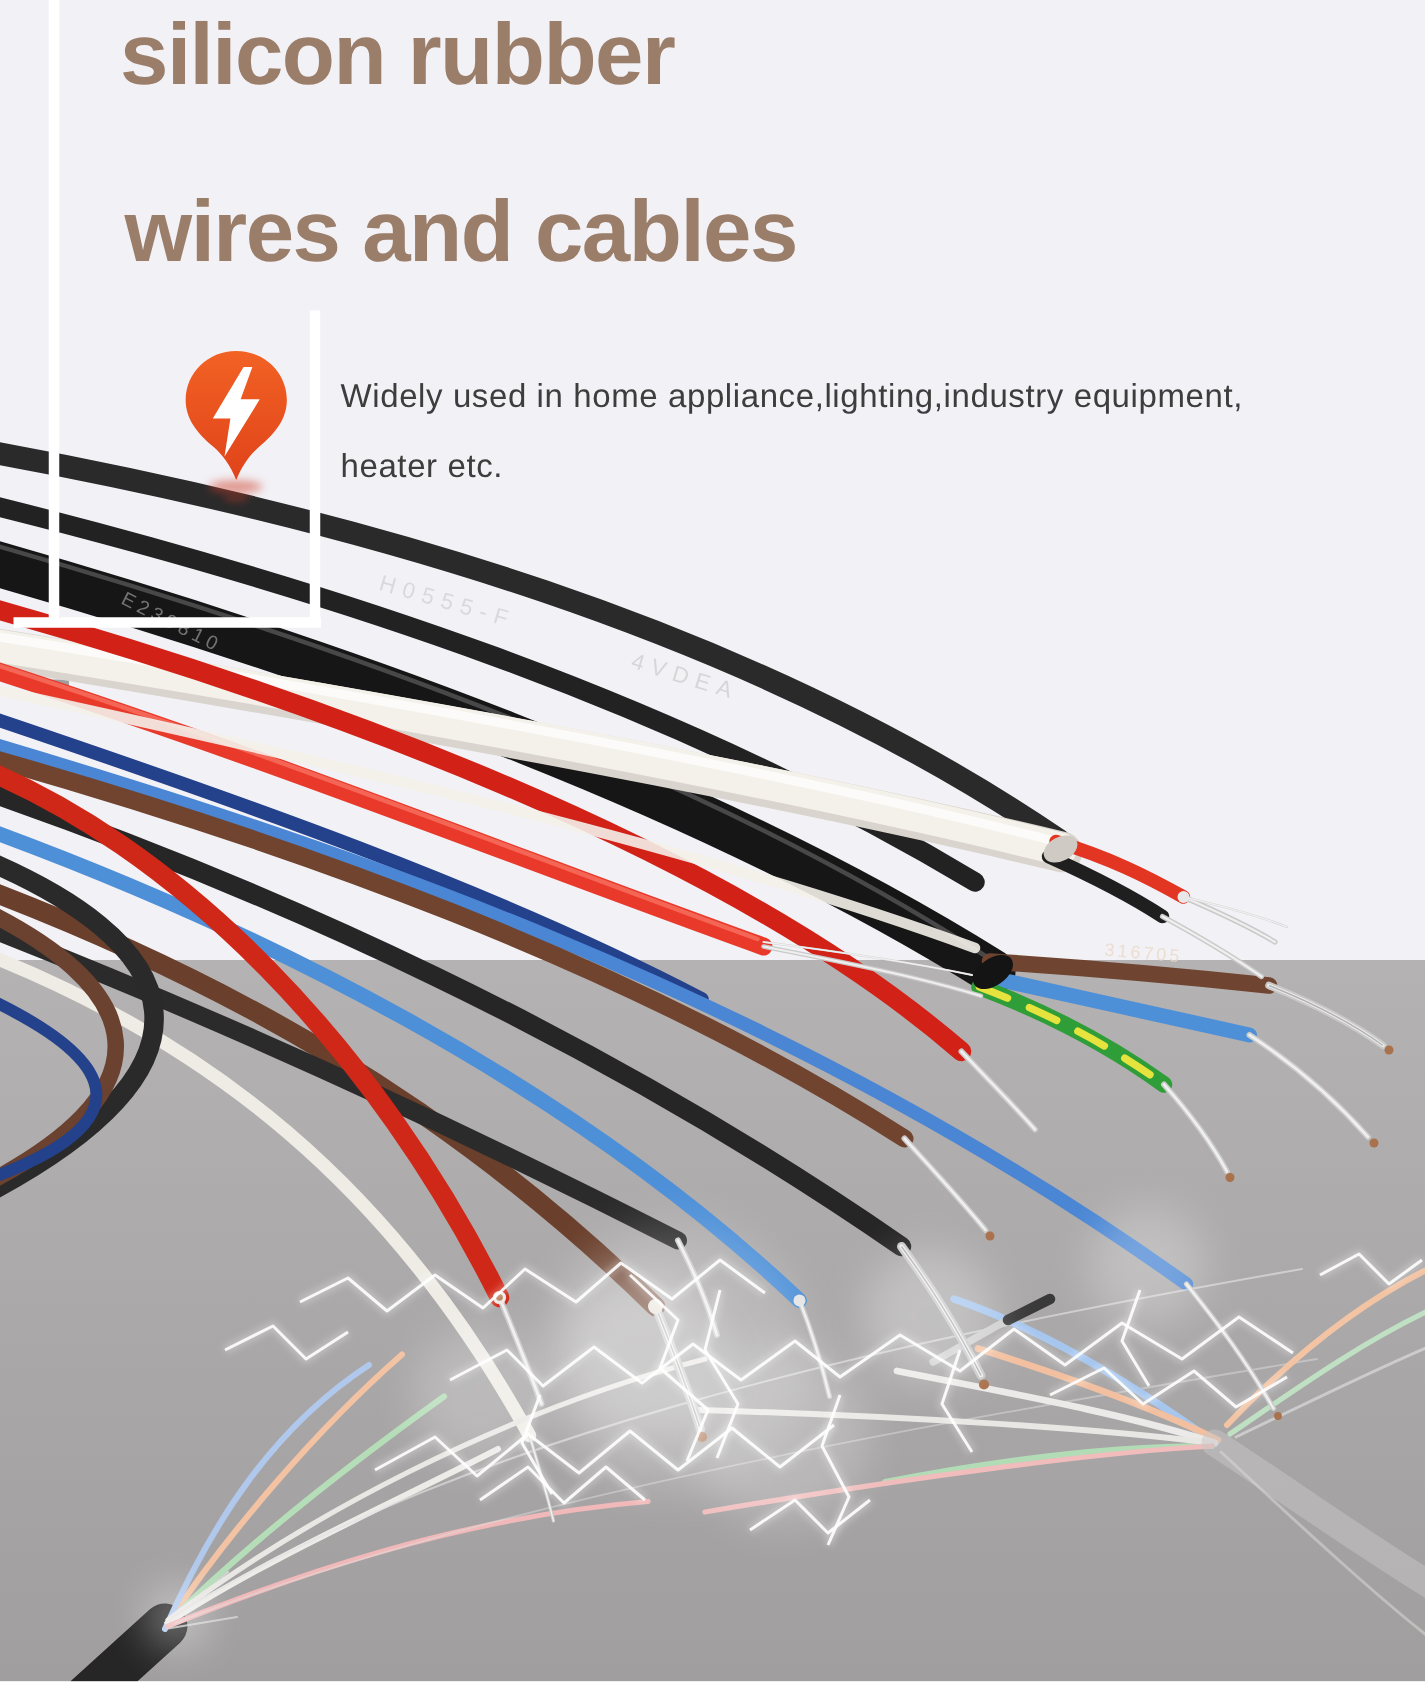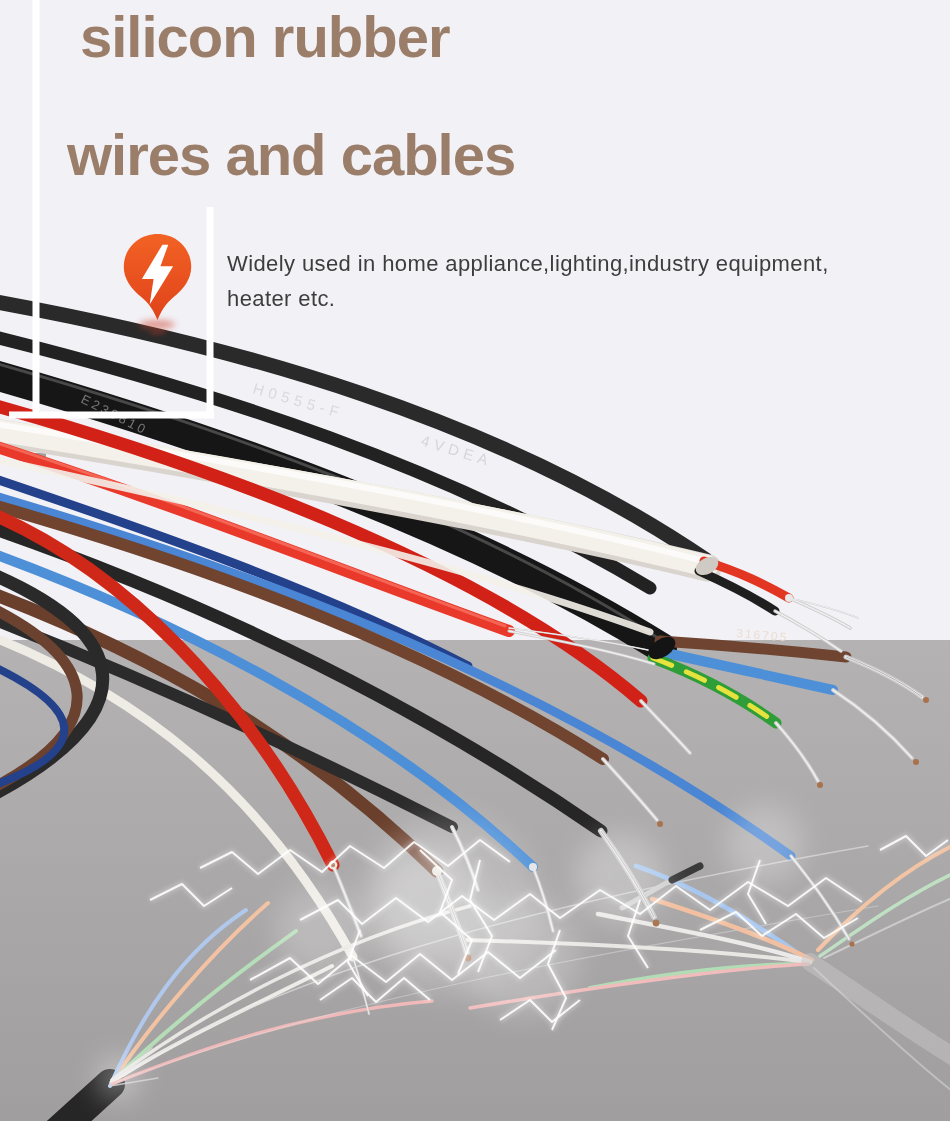--- a/index.html
+++ b/index.html
@@ -6,25 +6,25 @@
   .stage{
     position:relative;width:950px;height:1121px;overflow:hidden;
     background:#f2f1f6;font-family:"Liberation Sans",sans-serif;
   }
   .band{position:absolute;left:0;top:640px;width:950px;height:481px;
     background:linear-gradient(#b4b2b3,#a09e9e);}
   .photo-svg{position:absolute;left:0;top:0;}
   .headline{position:absolute;left:80px;font-weight:700;font-size:58px;
     letter-spacing:-1px;line-height:1;white-space:nowrap;}
   .h1a{top:8px;}
-  .h1b{top:126px;left:67px;}
+  .h1b{top:126px;left:83px;}
   .desc{position:absolute;left:227px;font-size:22px;letter-spacing:.4px;
     line-height:1;white-space:nowrap;}
   .d1{top:253px;}
-  .d2{top:288px;}
+  .d2{top:300px;}
   .pin{position:absolute;left:122px;top:233px;width:71px;height:88px;}
   .pin-shadow{position:absolute;left:139px;top:320px;width:36px;height:9px;
     border-radius:50%;background:#cf402a;filter:blur(3px);opacity:.5;}
   .pin-shadow2{position:absolute;left:149px;top:330px;width:17px;height:5px;
     border-radius:50%;background:#cf402a;filter:blur(2px);opacity:.3;}
 </style>
 </head>
 <body>
 
 <div class="stage">

